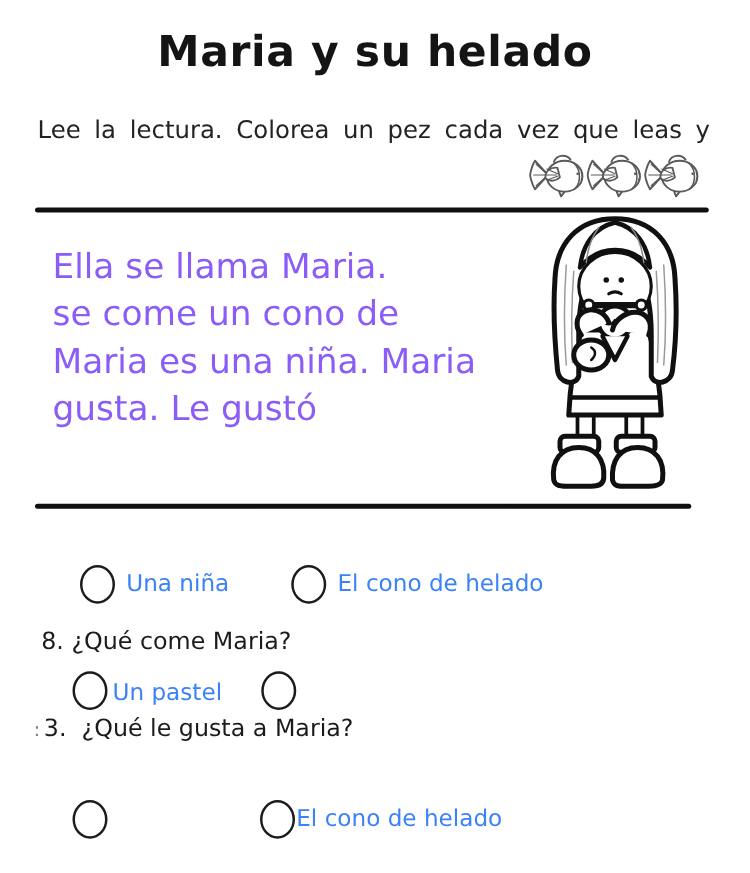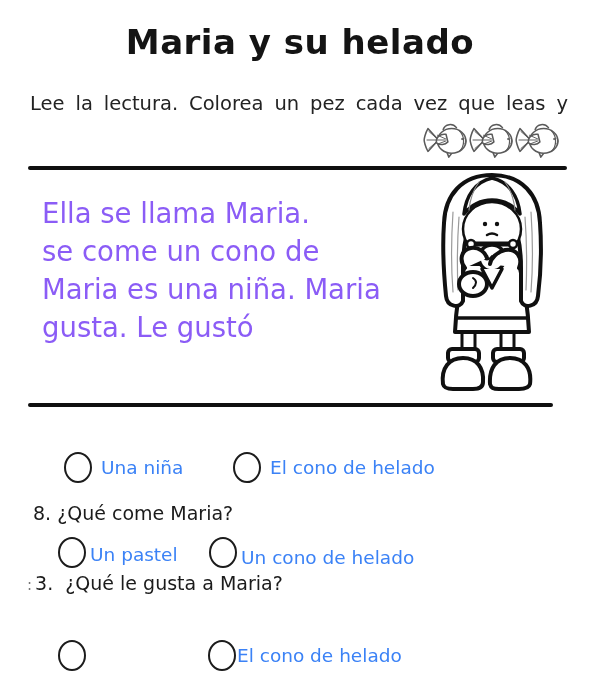--- a/index.html
+++ b/index.html
@@ -174,21 +174,20 @@
   </div>
 
   <div class="question q2">8. ¿Qué come Maria?</div>
   <div class="row row-q2">
     <div class="opt opt-first">
       <span class="bubble"></span>
       <span class="opt-label">Un pastel</span>
     </div>
     <div class="opt">
       <span class="bubble"></span>
-      <span class="opt-label">Un cono de helado</span>
     </div>
   </div>
 
   <div class="question q3"><span class="q-artifact">:</span><span>3.  ¿Qué le gusta a Maria?</span></div>
   <div class="row row-q3">
     <div class="opt opt-first">
       <span class="bubble"></span>
     </div>
     <div class="opt">
       <span class="bubble"></span>

